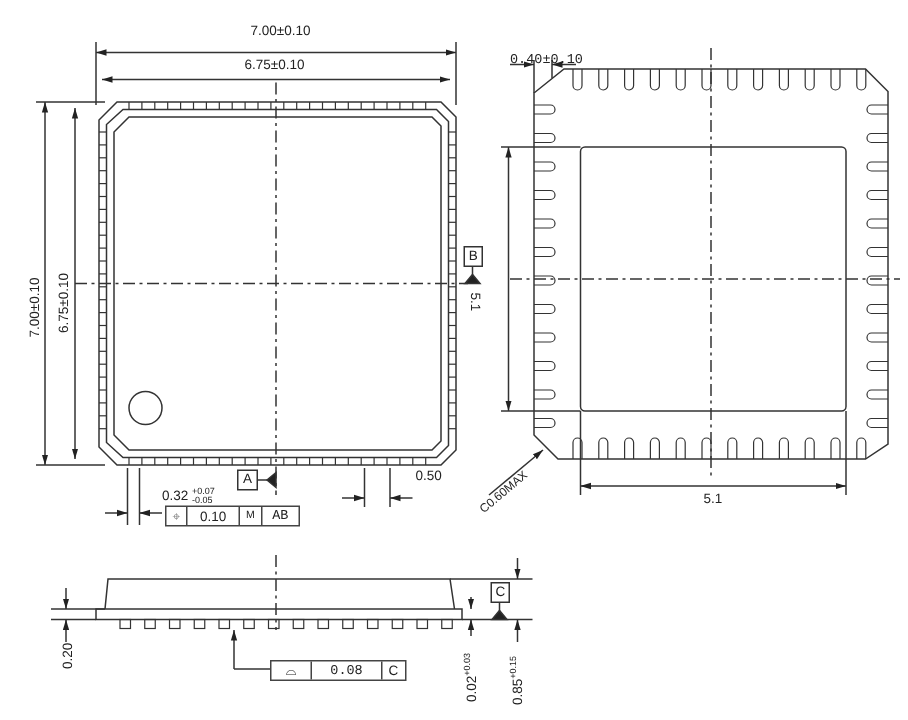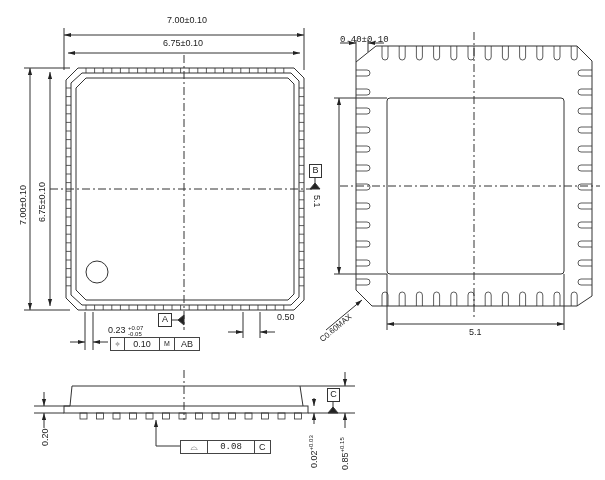--- a/index.html
+++ b/index.html
@@ -272,32 +272,32 @@
     </g>
 </svg>
 
 <div class="lbl" style="left:167px;top:15px;">7.00±0.10</div>
 <div class="lbl" style="left:163px;top:38px;">6.75±0.10</div>
 <div class="vlbl" style="left:18px;top:225px;">7.00±0.10</div>
 <div class="vlbl" style="left:37px;top:222px;">6.75±0.10</div>
 <div class="box" style="left:158px;top:313px;width:12px;height:12px;">A</div>
 <div class="box" style="left:309px;top:164px;width:11px;height:12px;">B</div>
 <div class="lbl" style="left:108px;top:325px;">
-  <span>0.23</span>
+  <span>0.32</span>
   <span style="display:inline-block;font-size:6px;line-height:6px;vertical-align:middle;">
     <span>+0.07</span><br>
     <span>-0.05</span>
   </span>
 </div>
 <div class="lbl" style="left:277px;top:312px;">0.50</div>
 <div class="fcf" style="left:110px;top:337px;">
   <span style="color:#888;">⌖</span>
   <span style="width:26px;">0.10</span>
   <span style="font-size:7px;">M</span>
-  <span style="width:16px;">AB</span>
+  <span style="width:16px;font-family:Liberation Mono, monospace;">AB</span>
 </div>
 
 <div class="lbl" style="left:340px;top:35px;font-family:Liberation Mono, monospace;">0.40±0.10</div>
 <div class="vlbl" style="left:322px;top:195px;transform:rotate(90deg);">5.1</div>
 <div class="lbl" style="left:469px;top:327px;">5.1</div>
 <div class="lbl" style="left:318px;top:337px;transform:rotate(-40deg);transform-origin:left top;font-size:8px;">C0.60MAX</div>
 
 <div class="vlbl" style="left:40px;top:446px;">0.20</div>
 <div class="vlbl" style="left:309px;top:468px;">
   <span>0.02</span><span class="sup">+0.03</span>

